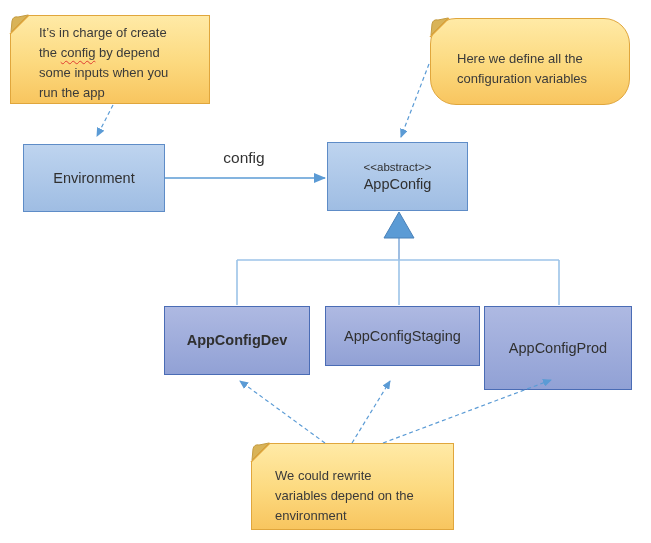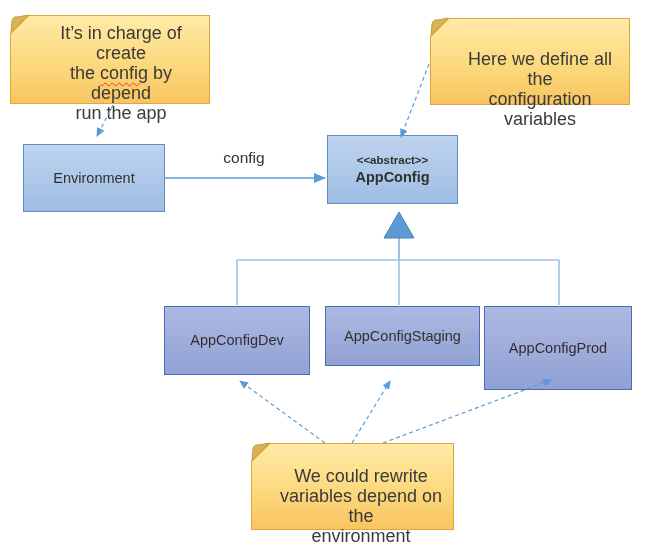--- a/index.html
+++ b/index.html
@@ -3,43 +3,43 @@
 <meta charset="utf-8">
 <style>
   html,body{margin:0;padding:0;background:#ffffff;}
   #canvas{position:relative;width:651px;height:543px;background:#ffffff;overflow:hidden;
           font-family:"Liberation Sans",sans-serif;}
 
   
   .note{position:absolute;box-sizing:border-box;
         background:linear-gradient(180deg,#ffeaa6 0%,#fcd97e 55%,#f8c55f 100%);
         border:1.5px solid #e0a63c;color:#3a3a3a;}
-  .note-text{font-size:18px;line-height:20px;color:#3a3a3a;text-align:center;}
+  .note-text{font-size:13px;line-height:20px;color:#3a3a3a;}
   .fold{position:absolute;top:-2px;left:-2px;}
 
   #note-env{left:10px;top:15px;width:200px;height:89px;padding:7px 6px 0 28px;}
-  #note-appconfig{left:430px;top:18px;width:200px;height:87px;padding:30px 6px 0 26px;}
+  #note-appconfig{left:430px;top:18px;width:200px;height:87px;padding:30px 6px 0 26px;border-radius:26px;}
   #note-bottom{left:227px;top:443px;width:203px;height:87px;padding:22px 6px 0 23px;margin-left:24px;}
 
   .squiggle{text-decoration:underline;text-decoration-style:wavy;
             text-decoration-color:#e03c31;text-decoration-thickness:1px;
             text-underline-offset:3px;}
 
   
   .uml-box{position:absolute;box-sizing:border-box;display:flex;flex-direction:column;
            align-items:center;justify-content:center;text-align:center;
            color:#303030;font-size:14.5px;}
   .parent{background:linear-gradient(180deg,#bed4ef 0%,#9fbde3 100%);border:1.6px solid #5e8cc7;}
   .child{background:linear-gradient(180deg,#aeb9e2 0%,#91a1d5 100%);border:1.6px solid #4a6cb5;}
   .stereotype{font-size:11.5px;line-height:15px;}
   .class-label{line-height:19px;}
 
   #box-environment{left:23px;top:144px;width:142px;height:68px;}
-  #box-appconfig{left:327px;top:135px;width:131px;height:69px;font-weight:bold;}
-  #box-dev{left:164px;top:306px;width:146px;height:69px;}
+  #box-appconfig{left:327px;top:142px;width:141px;height:69px;}
+  #box-dev{left:164px;top:306px;width:146px;height:69px;font-weight:bold;}
   #box-staging{left:325px;top:306px;width:155px;height:60px;}
   #box-prod{left:484px;top:306px;width:148px;height:84px;}
 
   
   #config-label{position:absolute;left:199px;top:149px;width:90px;text-align:center;
                 font-size:15.5px;color:#333;}
 
   #connector-layer{position:absolute;left:0;top:0;pointer-events:none;}
 </style>
 </head>
@@ -49,20 +49,21 @@
 
   <div class="note" id="note-env">
     <svg class="fold" width="22" height="22">
       <path d="M0,0 L21,0 L0,21 Z" fill="#ffffff"></path>
       <path d="M19,1 L2,18 L3,7 Q4,2 9,3 Z" fill="#d9b357" stroke="#c49c42" stroke-width="1"></path>
       <path d="M20,1 L1,20" stroke="#e0a63c" stroke-width="1.5" fill="none"></path>
     </svg>
     <div class="note-text">
       <div>It’s in charge of create</div>
       <div><span>the </span><span class="squiggle">config</span><span> by depend</span></div>
+      <div>some inputs when you</div>
       <div>run the app</div>
     </div>
   </div>
 
   <div class="note" id="note-appconfig">
     <svg class="fold" width="22" height="22">
       <path d="M0,0 L21,0 L0,21 Z" fill="#ffffff"></path>
       <path d="M19,1 L2,18 L3,7 Q4,2 9,3 Z" fill="#d9b357" stroke="#c49c42" stroke-width="1"></path>
       <path d="M20,1 L1,20" stroke="#e0a63c" stroke-width="1.5" fill="none"></path>
     </svg>

